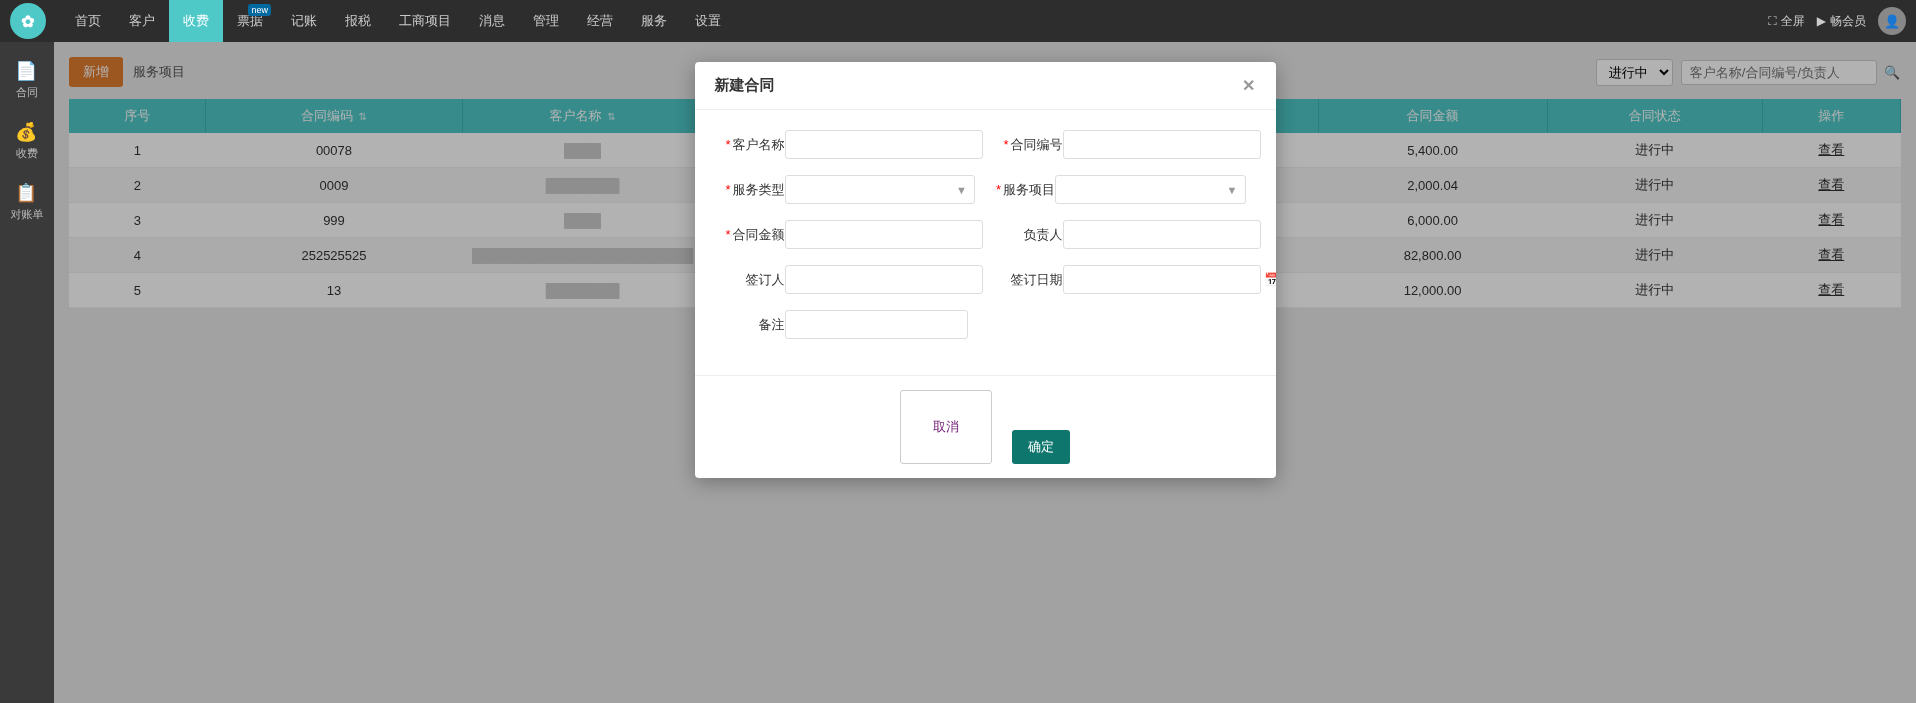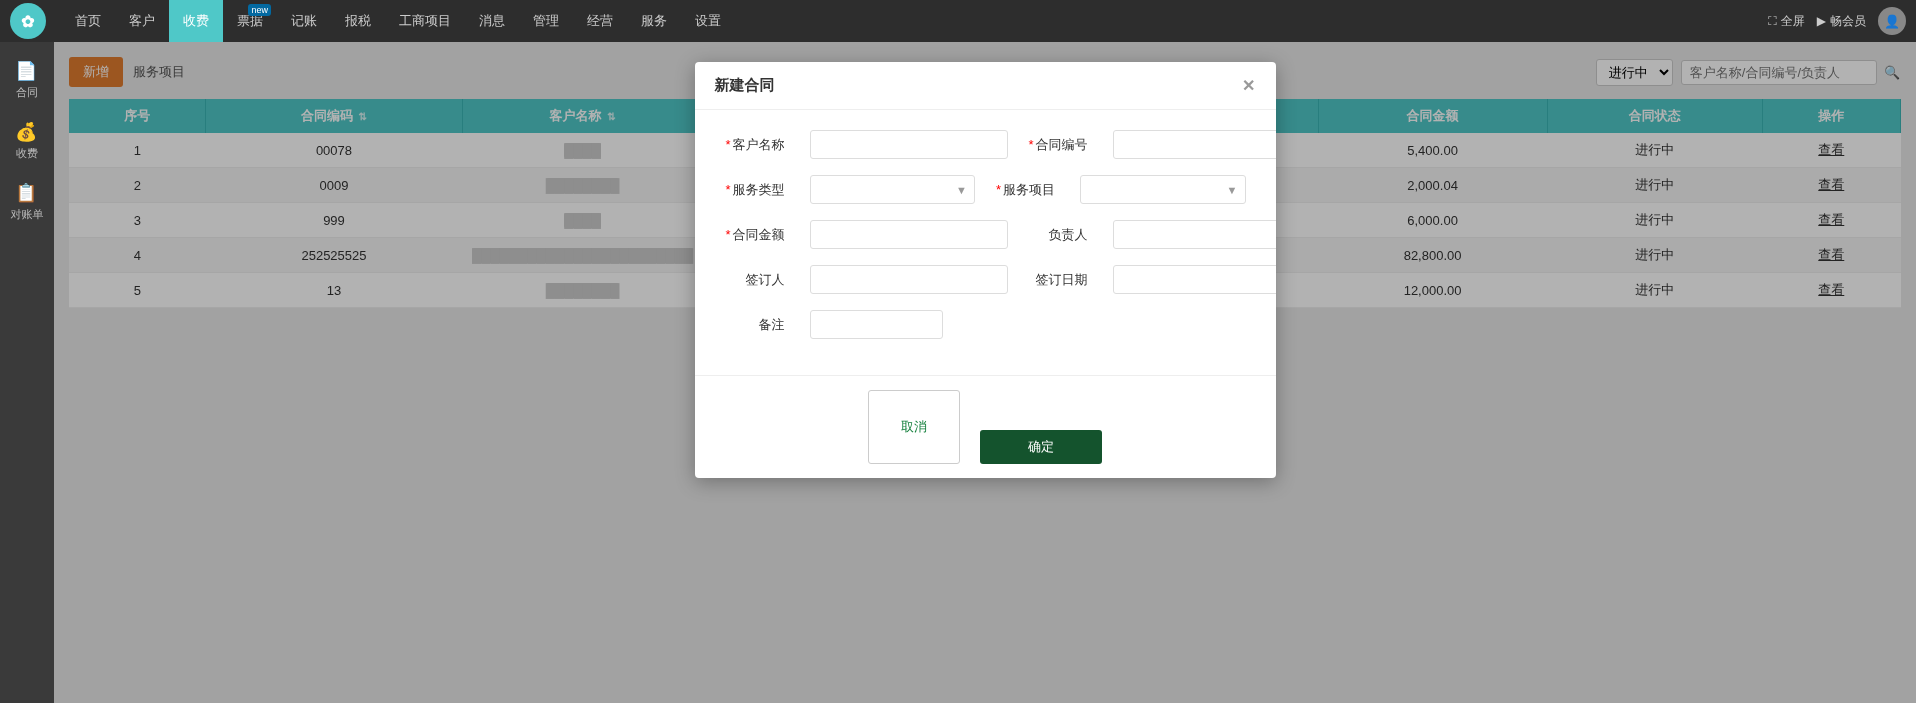--- a/index.html
+++ b/index.html
@@ -69,21 +69,21 @@
     .search-box {
       border: 1px solid #ccc; padding: 4px 8px; border-radius: 3px;
       background: white; font-size: 13px; width: 196px;
     }
     .search-icon { color: #888; cursor: pointer; }
 
     
     .data-table { width: 100%; border-collapse: collapse; background: white; }
     .data-table thead tr { background: #4fc8c8; color: white; }
     .data-table thead th {
-      padding: 8px 10px; text-align: center; font-weight: bold;
+      padding: 8px 10px; text-align: center; font-weight: normal;
       font-size: 13px; border-right: 1px solid #3ab5b5;
     }
     .data-table tbody tr:nth-child(even) { background: #f5f5f5; }
     .data-table tbody tr:nth-child(odd) { background: white; }
     .data-table tbody td {
       padding: 8px 10px; text-align: center; font-size: 13px;
       border-bottom: 1px solid #eee; color: #333;
     }
     .td-link { color: #4fc8c8; cursor: pointer; text-decoration: underline; }
     .status-badge { color: #4fc8c8; }
@@ -99,21 +99,21 @@
       background: white; border-radius: 4px; width: 581px;
       box-shadow: 0 4px 20px rgba(0,0,0,0.3); overflow: hidden;
     }
     .modal-header {
       padding: 14px 20px; display: flex; align-items: center; justify-content: space-between;
       border-bottom: 1px solid #eee; font-size: 15px; font-weight: bold; color: #333;
     }
     .modal-close { cursor: pointer; color: #999; font-size: 16px; }
     .modal-body { padding: 20px 30px; }
     .form-row { display: flex; gap: 20px; margin-bottom: 16px; }
-    .form-group { flex: 1; display: flex; align-items: center; gap: 25px; }
+    .form-group { flex: 1; display: flex; align-items: center; gap: 0; }
     .form-label { font-size: 13px; color: #333; white-space: nowrap; min-width: 60px; text-align: right; }
     .required-star { color: red; margin-right: 2px; }
     .form-input {
       flex: 1; border: 1px solid #ddd; padding: 6px 10px;
       border-radius: 3px; font-size: 13px; outline: none; color: #333;
     }
     .form-select-wrapper { flex: 1; position: relative; }
     .form-select-wrapper select {
       width: 100%; border: 1px solid #ddd; padding: 6px 28px 6px 10px;
       border-radius: 3px; font-size: 13px; appearance: none; background: white; outline: none;
@@ -121,24 +121,24 @@
     .select-arrow {
       position: absolute; right: 8px; top: 50%; transform: translateY(-50%);
       color: #999; pointer-events: none; font-size: 11px;
     }
     .modal-footer {
       padding: 14px 20px; display: flex; justify-content: center; gap: 20px;
       border-top: 1px solid #eee;
     }
     .btn-cancel {
       padding: 8px 32px; border: 1px solid #ccc; background: white;
-      border-radius: 3px; cursor: pointer; font-size: 13px; color: #15803d;
+      border-radius: 3px; cursor: pointer; font-size: 13px; color: #701a75;
     }
     .btn-confirm {
-      padding: 8px 48px; border: none; background: #14532d;
+      padding: 8px 16px; border: none; background: #0f766e;
       border-radius: 3px; cursor: pointer; font-size: 13px; color: white; margin-top: 40px;
     }
 
     .sort-icon { font-size: 10px; margin-left: 2px; color: rgba(255,255,255,0.8); }
   </style>
 </head>
 <body>
 
 <div class="top-nav">
   <div class="top-nav-logo">

